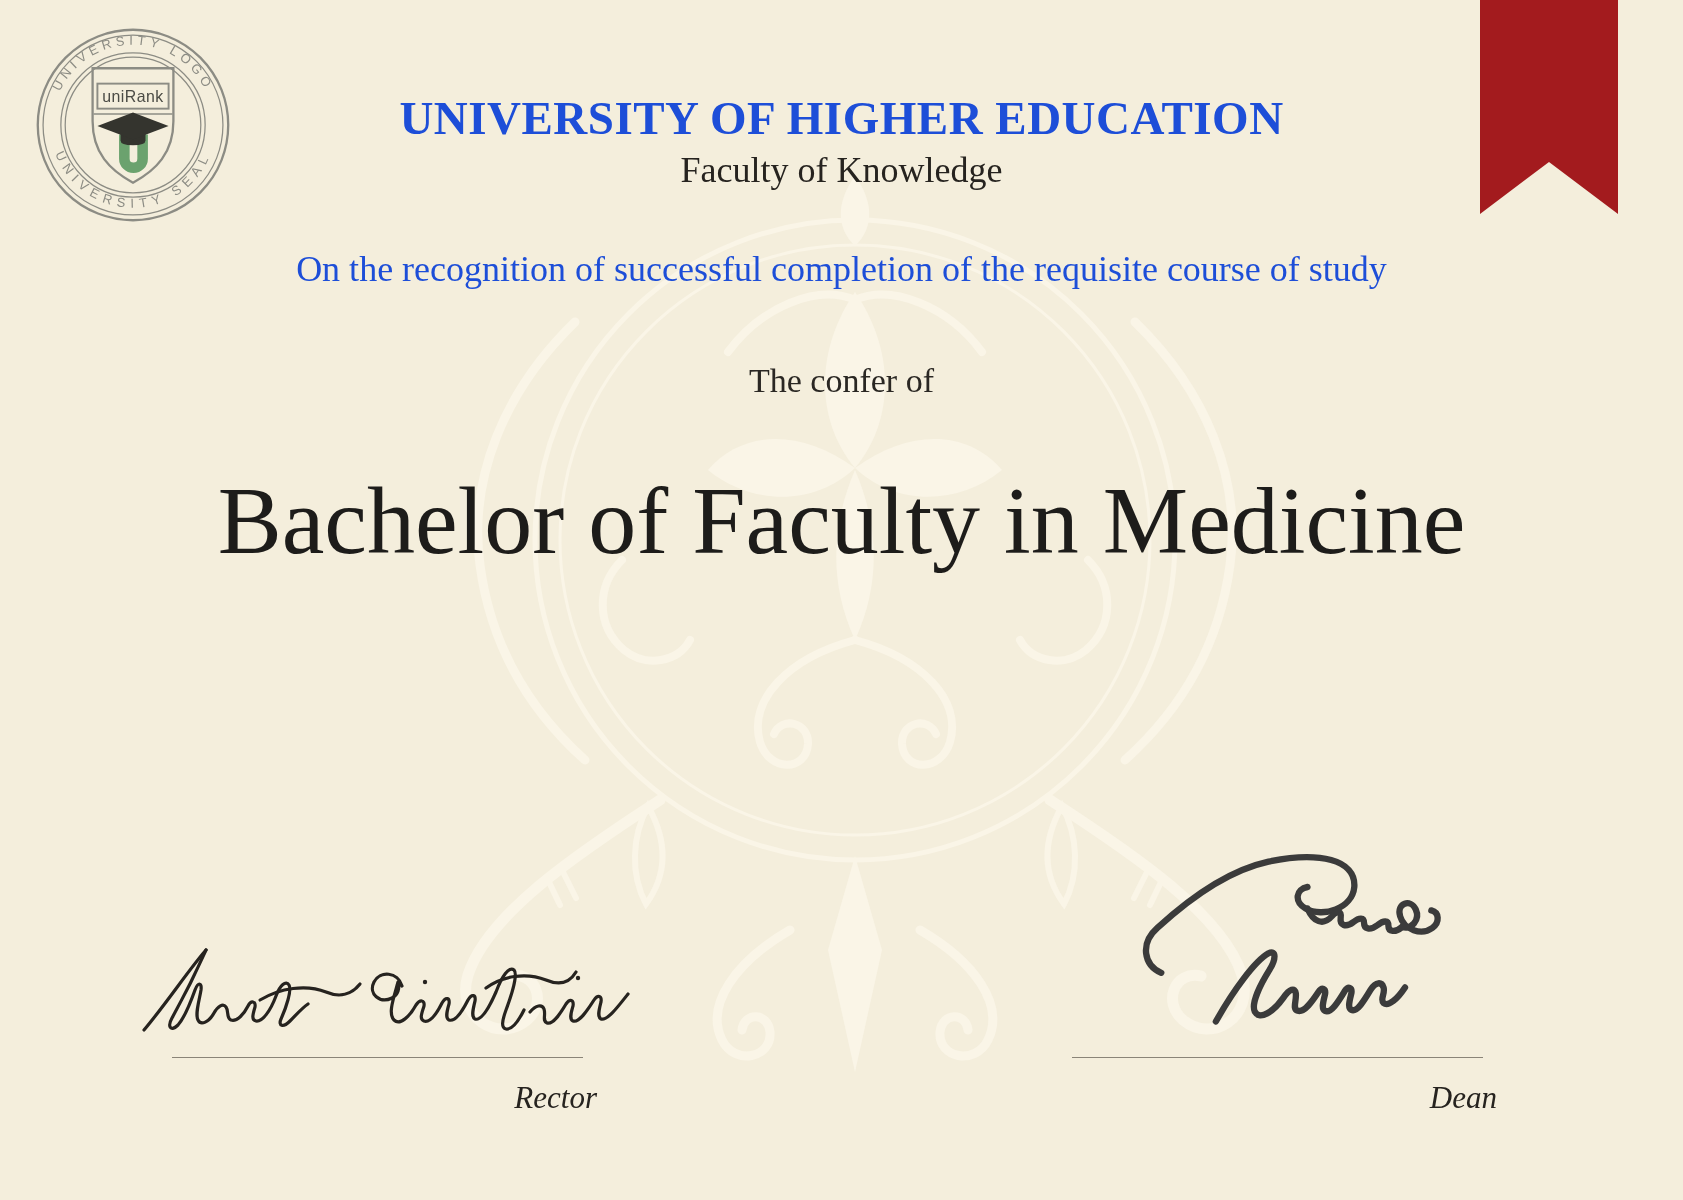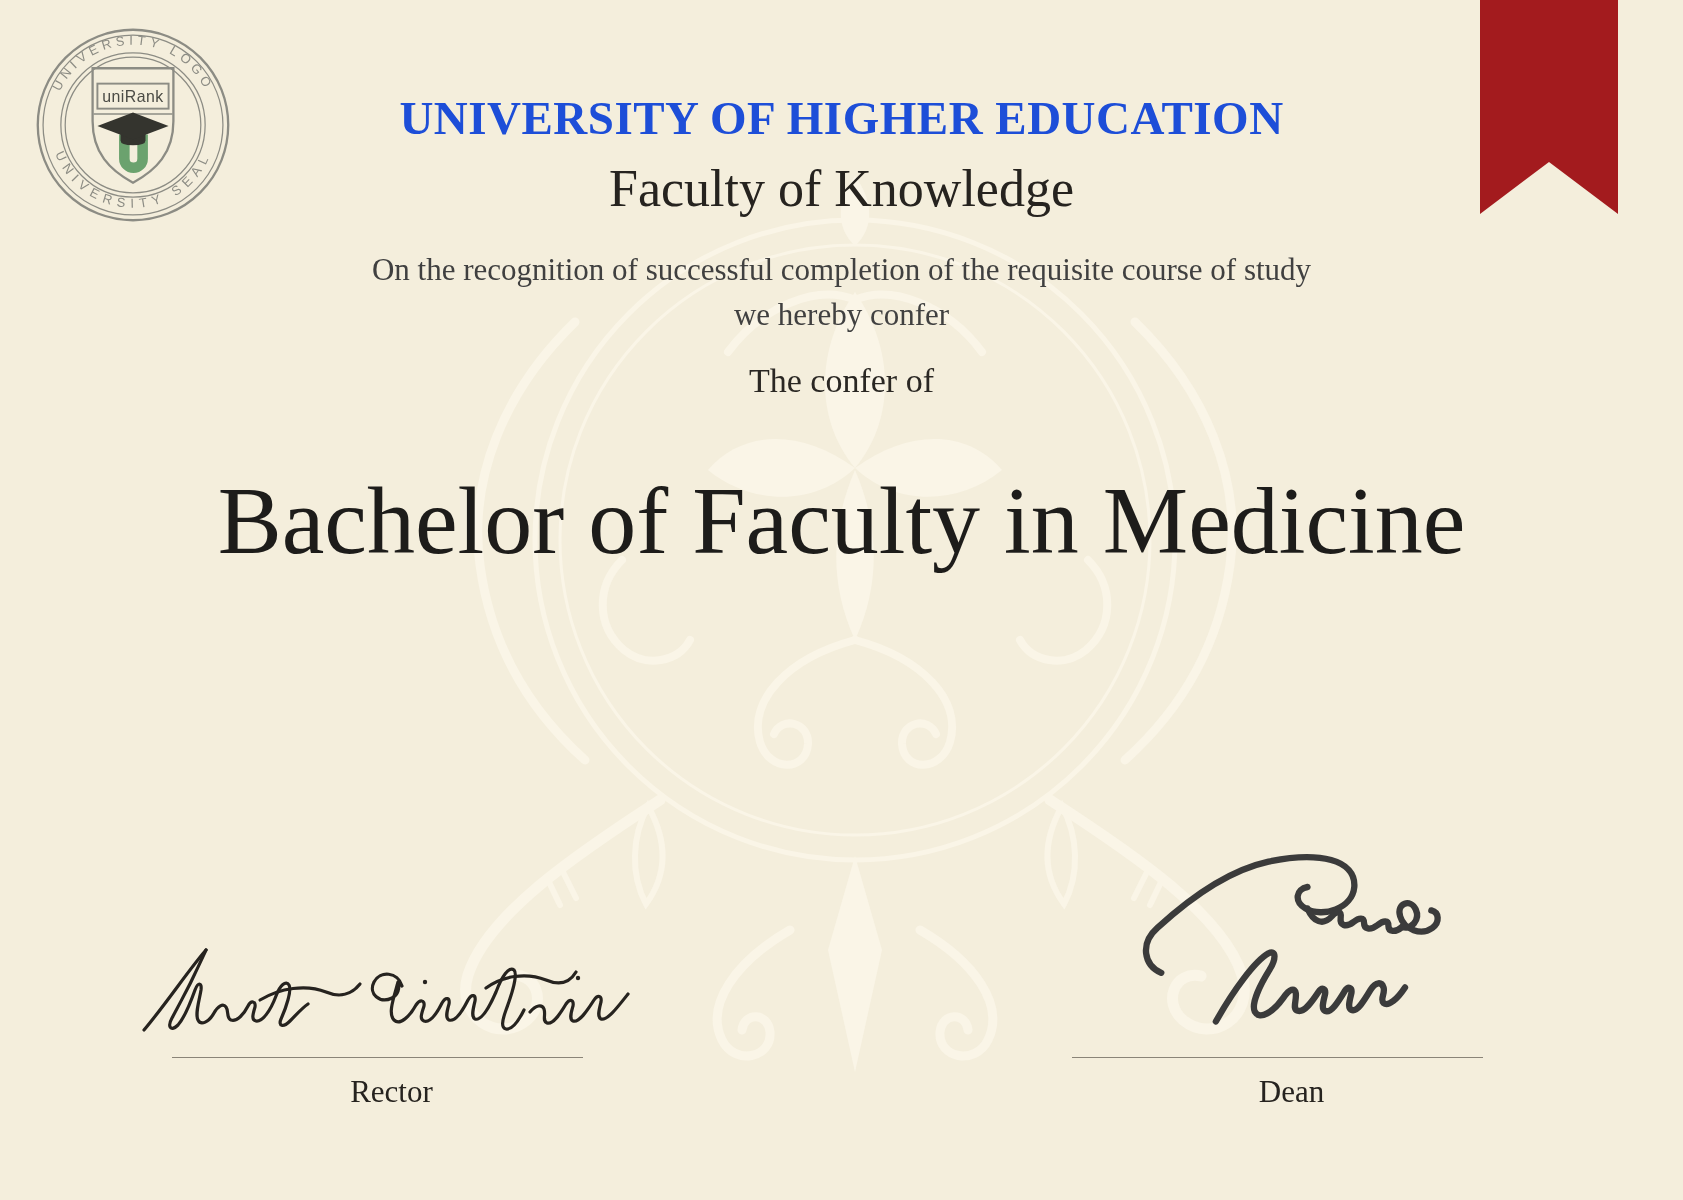--- a/index.html
+++ b/index.html
@@ -14,22 +14,22 @@
 
   
   .watermark{left:0;top:0;z-index:0;pointer-events:none;}
   .wring circle{stroke:#faf5e7;fill:none;}
   .wst{stroke:#faf5e7;fill:none;stroke-linecap:round;}
   .w11{stroke-width:11px;} .w9{stroke-width:9px;} .w8{stroke-width:8px;} .w6{stroke-width:6px;}
   .wfillg path{fill:#faf5e7;stroke:none;}
 
   
   .university-name{top:64px;font-size:47px;line-height:1;color:#1d4ed8;letter-spacing:.5px;z-index:2;}
-  .faculty-name{top:163px;font-size:52px;line-height:1;color:#26231f;z-index:2;text-align:center;}
-  .conferral{top:247px;font-size:31px;line-height:45px;color:#404040;z-index:2;}
+  .faculty-name{top:152px;font-size:36px;line-height:1;color:#26231f;z-index:2;text-align:center;}
+  .conferral{top:247px;font-size:36px;line-height:45px;color:#1d4ed8;z-index:2;}
   .degree-intro{top:364px;font-size:34px;line-height:1;color:#2a2723;z-index:2;}
   .degree-name{top:468px;font-size:96px;line-height:1.1;color:#1d1c1a;z-index:2;}
 
   
   .seal{left:32px;top:24px;z-index:3;}
   .seal .ring{stroke:#8c8c84;fill:none;}
   .arc-text{fill:#8c8c84;font-family:"Liberation Sans",sans-serif;font-size:13.5px;letter-spacing:4.5px;text-anchor:middle;}
   .arc-bottom{letter-spacing:6px;}
   .unirank{fill:#4b4b45;font-family:"Liberation Sans",sans-serif;font-size:16.5px;text-anchor:middle;letter-spacing:.5px;}
 
@@ -41,21 +41,21 @@
   .sig-svg{z-index:2;}
   .sig-einstein{left:140px;top:942px;}
   .sig-einstein path{stroke:#26231f;stroke-width:3.2;fill:none;stroke-linecap:round;stroke-linejoin:round;}
   .sig-einstein circle{fill:#26231f;}
   .sig-vinci{left:1132px;top:848px;}
   .sig-vinci path{stroke:#3b3b3b;stroke-width:6.5;fill:none;stroke-linecap:round;stroke-linejoin:round;}
 
   .sig-block{top:1057px;width:411px;border-top:1px solid #8a8478;z-index:2;}
   .sig-block-left{left:172px;}
   .sig-block-right{left:1072px;}
-  .sig-label{margin-top:18px;text-align:center;font-size:31px;line-height:1;color:#26231f;transform:translateX(14px);}
+  .sig-label{margin-top:24px;text-align:right;font-size:31px;line-height:1;color:#26231f;transform:translateX(14px);font-style:italic;}
 </style>
 </head>
 <body>
 
 <svg class="abs watermark" width="1683" height="1200" viewBox="0 0 1683 1200" aria-hidden="true">
   <defs>
     <g id="wm-side">
       <path class="wst w11" d="M660,800 C575,855 487,915 468,975 C455,1017 498,1044 527,1020 C548,1002 535,970 509,976"></path>
       <path class="wst w9" d="M575,322 C505,390 468,478 480,565 C490,640 525,706 585,760"></path>
       <path class="wfill wst w6" d="M648,806 C668,842 668,874 646,904 C630,874 632,836 648,806 Z"></path>
@@ -110,21 +110,20 @@
 
 <svg class="abs ribbon" width="138" height="214" viewBox="0 0 138 214" aria-hidden="true">
   <polygon points="0,0 138,0 138,214 69,162 0,214"></polygon>
 </svg>
 
 <h1 class="abs ctext university-name">UNIVERSITY OF HIGHER EDUCATION</h1>
 <div class="abs ctext faculty-name">Faculty of Knowledge</div>
 
 <div class="abs ctext conferral">
   <div>On the recognition of successful completion of the requisite course of study</div>
-  <div>we hereby confer</div>
 </div>
 
 <div class="abs ctext degree-intro">The confer of</div>
 <div class="abs ctext degree-name">Bachelor of Faculty in Medicine</div>
 
 <svg class="abs sig-svg sig-einstein" role="img" width="500" height="100" viewBox="0 0 500 100" aria-label="Albert Einstein">
   <path d="M4,88 C26,62 50,26 66,8"></path>
   <path d="M66,8 C58,26 42,58 32,76 C27,85 31,90 38,83 C45,75 50,62 55,48 C58,40 62,40 61,48 C59,60 55,72 58,78 C61,84 69,80 74,71 C78,64 83,61 86,65 C89,69 86,76 91,78 C97,80 104,72 108,64 C111,58 116,59 115,65 C113,72 111,78 116,79 C122,80 130,70 136,54 C140,43 146,38 149,43 C152,48 146,66 141,77 C138,84 143,86 150,79 C156,73 162,66 168,62"></path>
   <path d="M120,58 C140,46 166,42 186,50 C200,56 212,52 220,42"></path>
   <path d="M262,44 C258,30 240,28 234,40 C228,52 240,62 252,56 C258,53 260,46 258,40 C253,58 248,72 254,78 C260,84 270,74 276,63 C280,57 285,58 284,64 C282,71 279,77 284,79 C290,81 297,71 302,61 C306,54 310,56 309,62 C307,69 305,76 309,78 C315,80 322,70 328,58 C332,51 336,53 335,59 C333,67 331,75 335,77 C341,79 349,66 356,50 C362,34 369,24 374,28 C378,32 372,52 366,68 C362,79 361,86 366,87 C372,88 379,78 384,68"></path>

